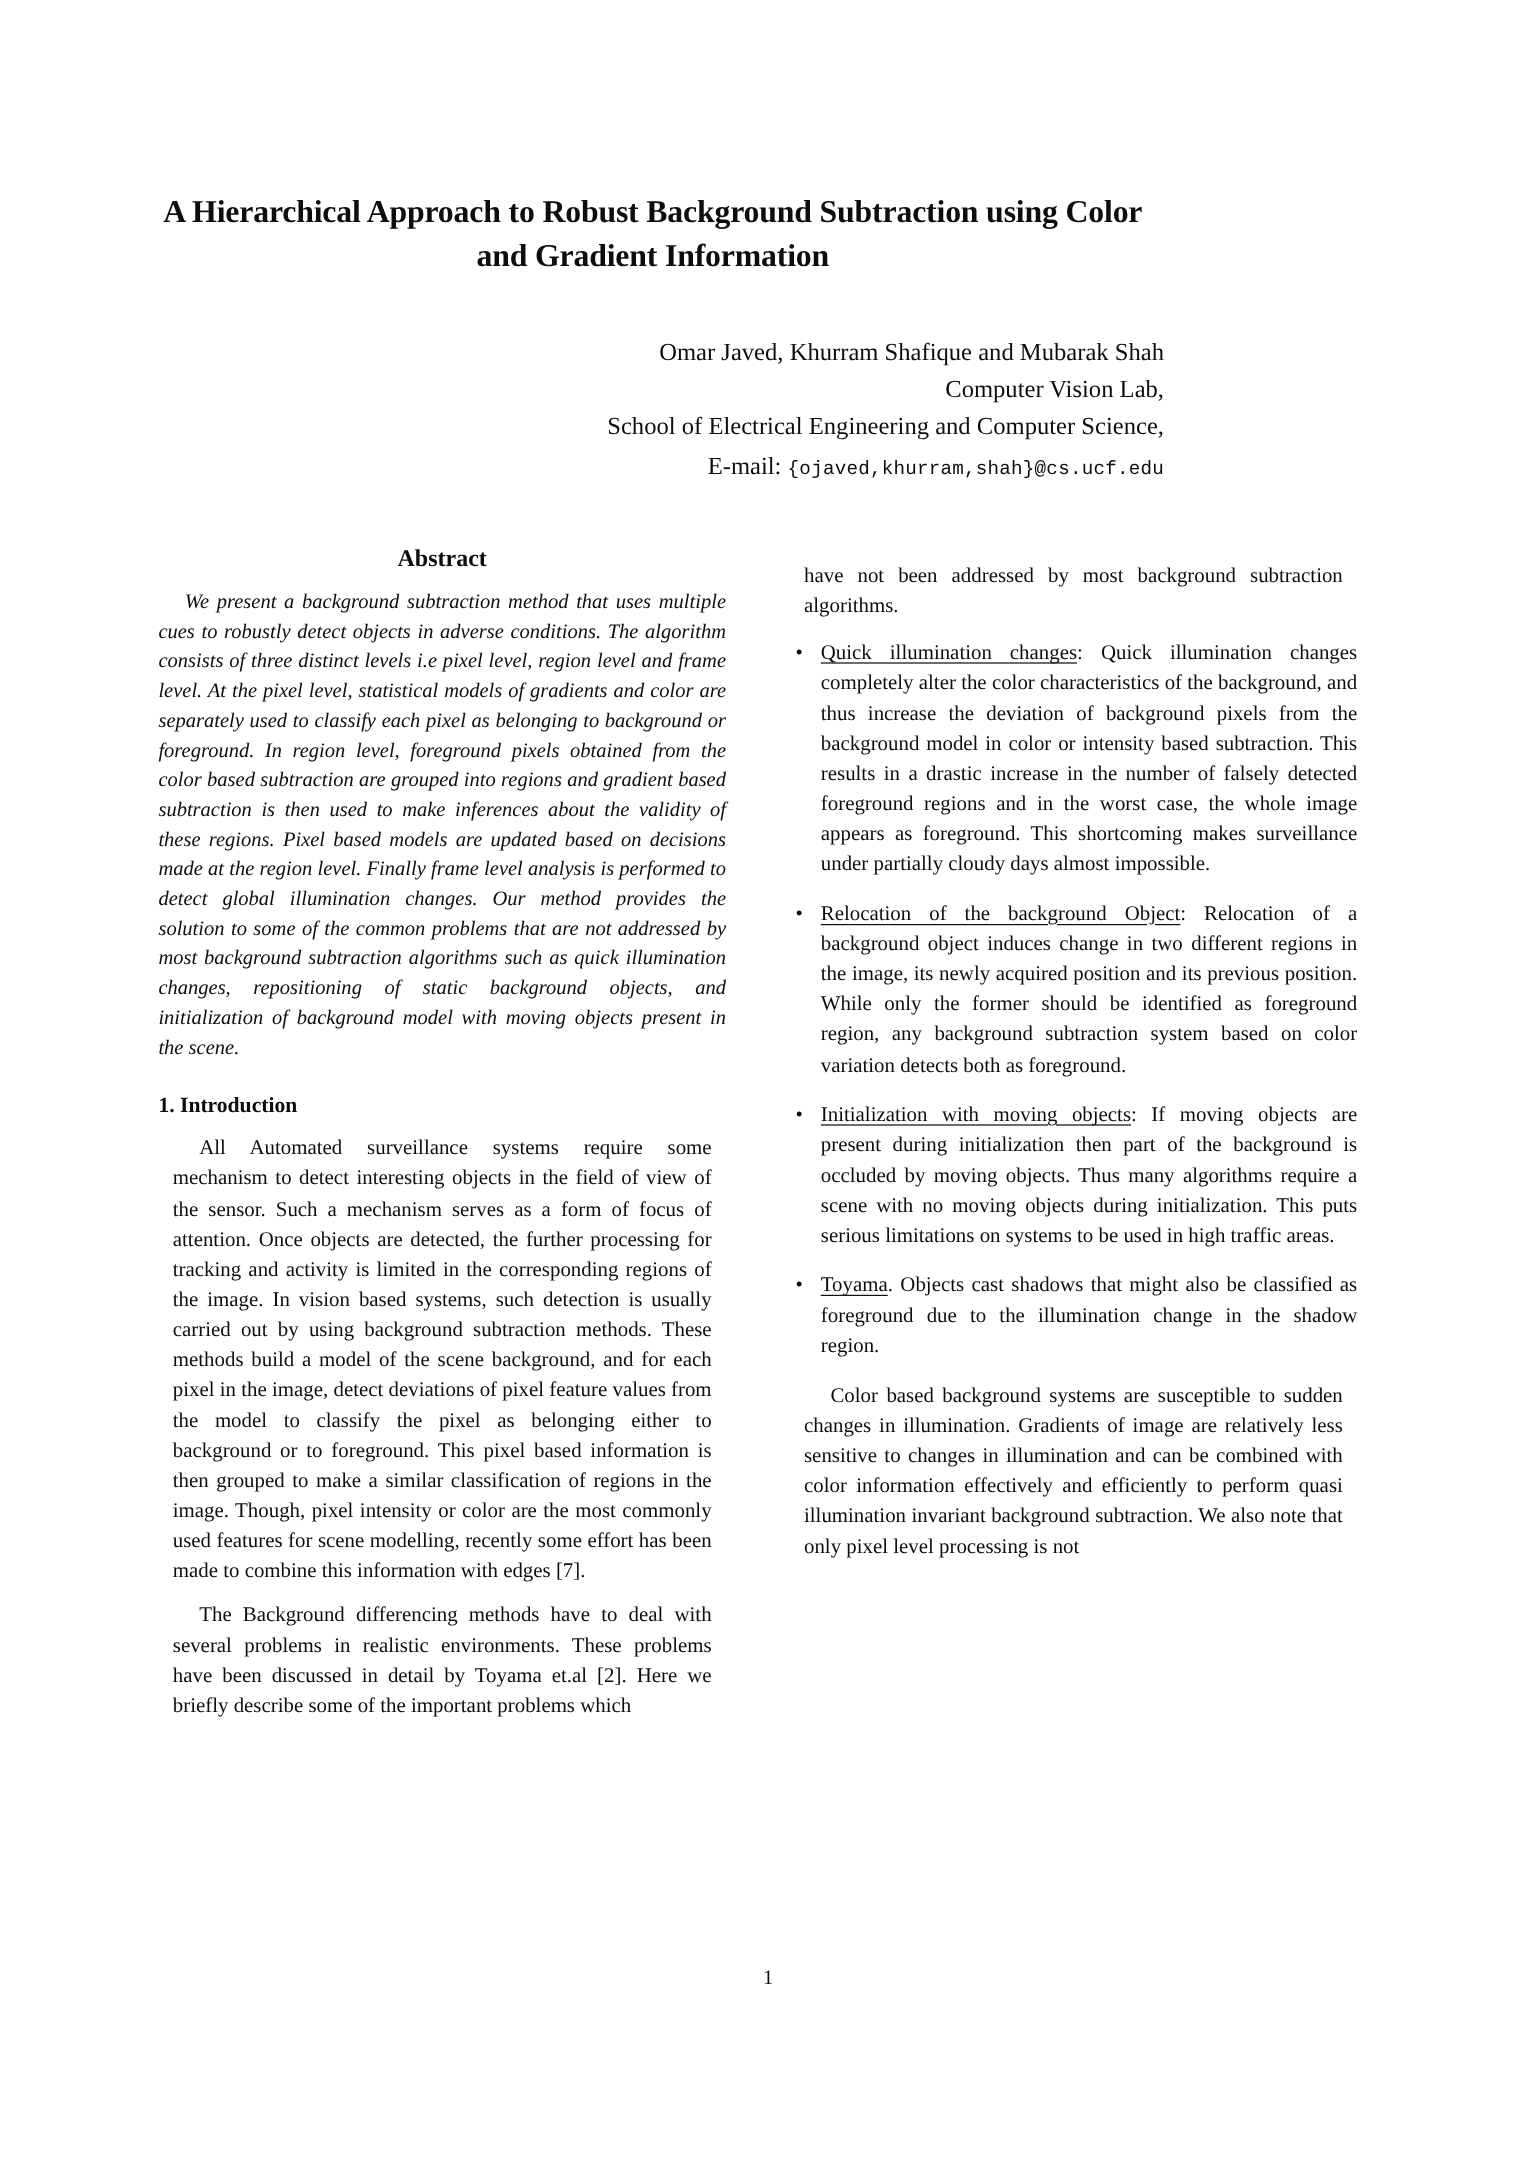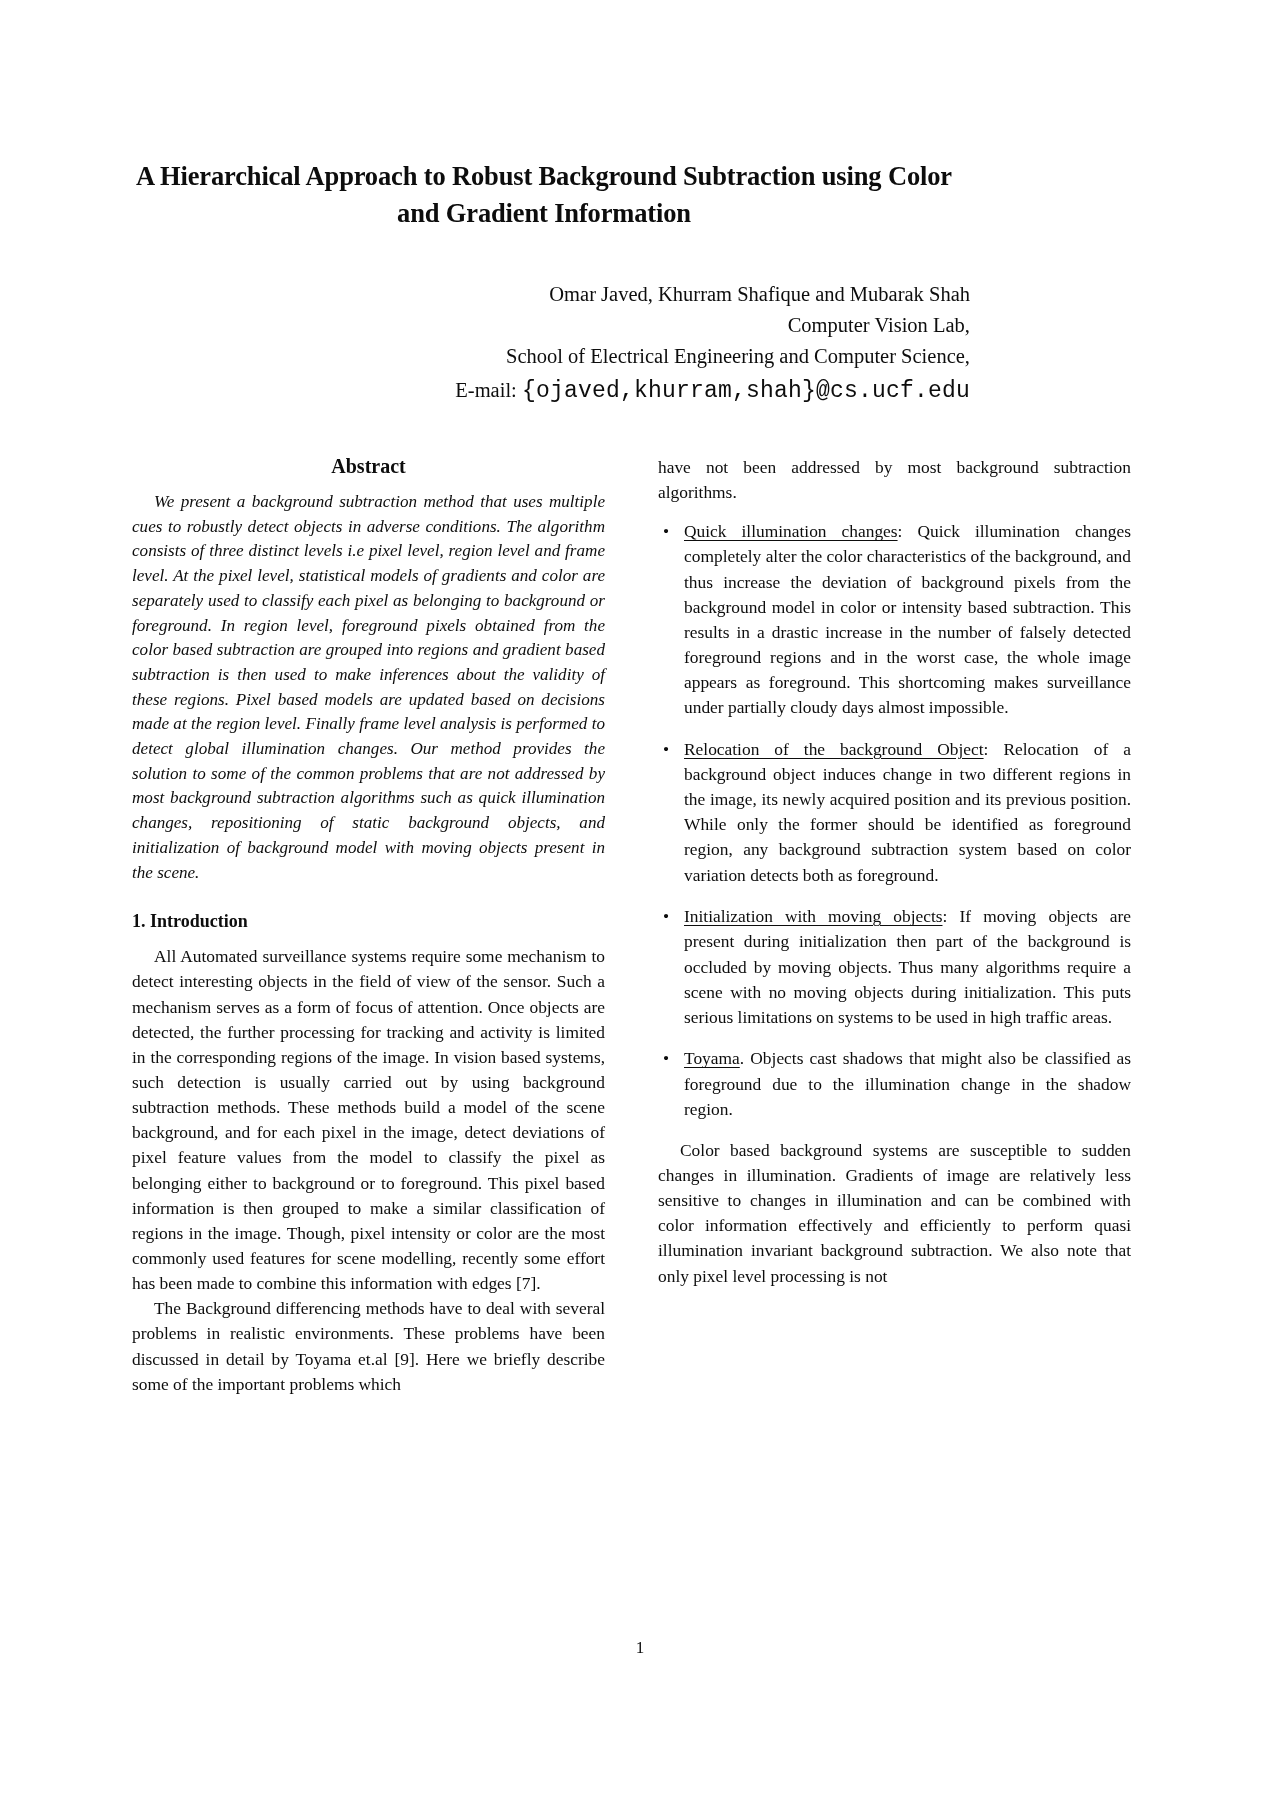--- a/index.html
+++ b/index.html
@@ -49,21 +49,21 @@
   }
   .authors-block .line {
     display: block;
   }
   .email-line {
     font-size: 20.5px;
     margin-top: 1px;
   }
   .mono {
     font-family: "Liberation Mono", "DejaVu Sans Mono", monospace;
-    font-size: 23px;
+    font-size: 16px;
     letter-spacing: 0.2px;
   }
 
   
   .columns {
     position: absolute;
     top: 455px;
     left: 14px;
     width: 1280px;
     display: flex;
@@ -98,21 +98,21 @@
     font-weight: bold;
     margin: 26px 0 12px 0;
     text-align: left;
   }
 
   p.body {
     font-size: 17.4px;
     line-height: 1.445;
     text-align: justify;
     text-indent: 22px;
-    margin: 0;
+    margin: 12px;
     hyphens: none;
   }
   p.body.noindent {
     text-indent: 0;
   }
 
   .bullet-list {
     list-style: none;
     margin: 14px 0 14px 0;
     padding: 0;
@@ -178,21 +178,21 @@
     <div class="col">
 
       <div class="abstract-heading">Abstract</div>
 
       <p class="abstract-text">We present a background subtraction method that uses multiple cues to robustly detect objects in adverse conditions. The algorithm consists of three distinct levels i.e pixel level, region level and frame level. At the pixel level, statistical models of gradients and color are separately used to classify each pixel as belonging to background or foreground. In region level, foreground pixels obtained from the color based subtraction are grouped into regions and gradient based subtraction is then used to make inferences about the validity of these regions. Pixel based models are updated based on decisions made at the region level. Finally frame level analysis is performed to detect global illumination changes. Our method provides the solution to some of the common problems that are not addressed by most background subtraction algorithms such as quick illumination changes, repositioning of static background objects, and initialization of background model with moving objects present in the scene.</p>
 
       <div class="section-heading">1. Introduction</div>
 
       <p class="body">All Automated surveillance systems require some mechanism to detect interesting objects in the field of view of the sensor. Such a mechanism serves as a form of focus of attention. Once objects are detected, the further processing for tracking and activity is limited in the corresponding regions of the image. In vision based systems, such detection is usually carried out by using background subtraction methods. These methods build a model of the scene background, and for each pixel in the image, detect deviations of pixel feature values from the model to classify the pixel as belonging either to background or to foreground. This pixel based information is then grouped to make a similar classification of regions in the image. Though, pixel intensity or color are the most commonly used features for scene modelling, recently some effort has been made to combine this information with edges [7].</p>
 
-      <p class="body">The Background differencing methods have to deal with several problems in realistic environments. These problems have been discussed in detail by Toyama et.al [9]. Here we briefly describe some of the important problems which</p>
+      <p class="body">The Background differencing methods have to deal with several problems in realistic environments. These problems have been discussed in detail by Toyama et.al [2]. Here we briefly describe some of the important problems which</p>
 
     </div>
 
     <div class="col">
 
       <p class="body noindent">have not been addressed by most background subtraction algorithms.</p>
 
       <ul class="bullet-list">
 
         <li>

